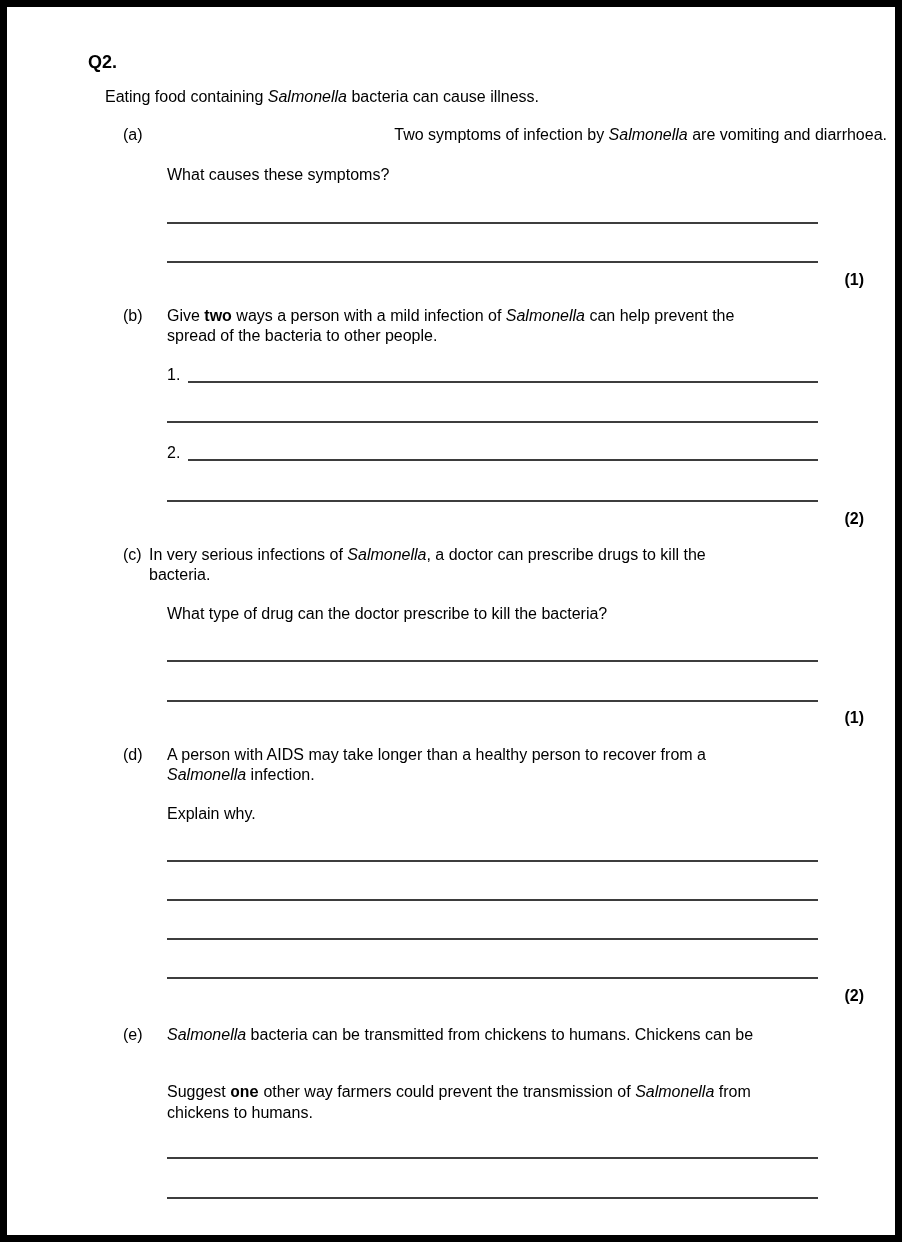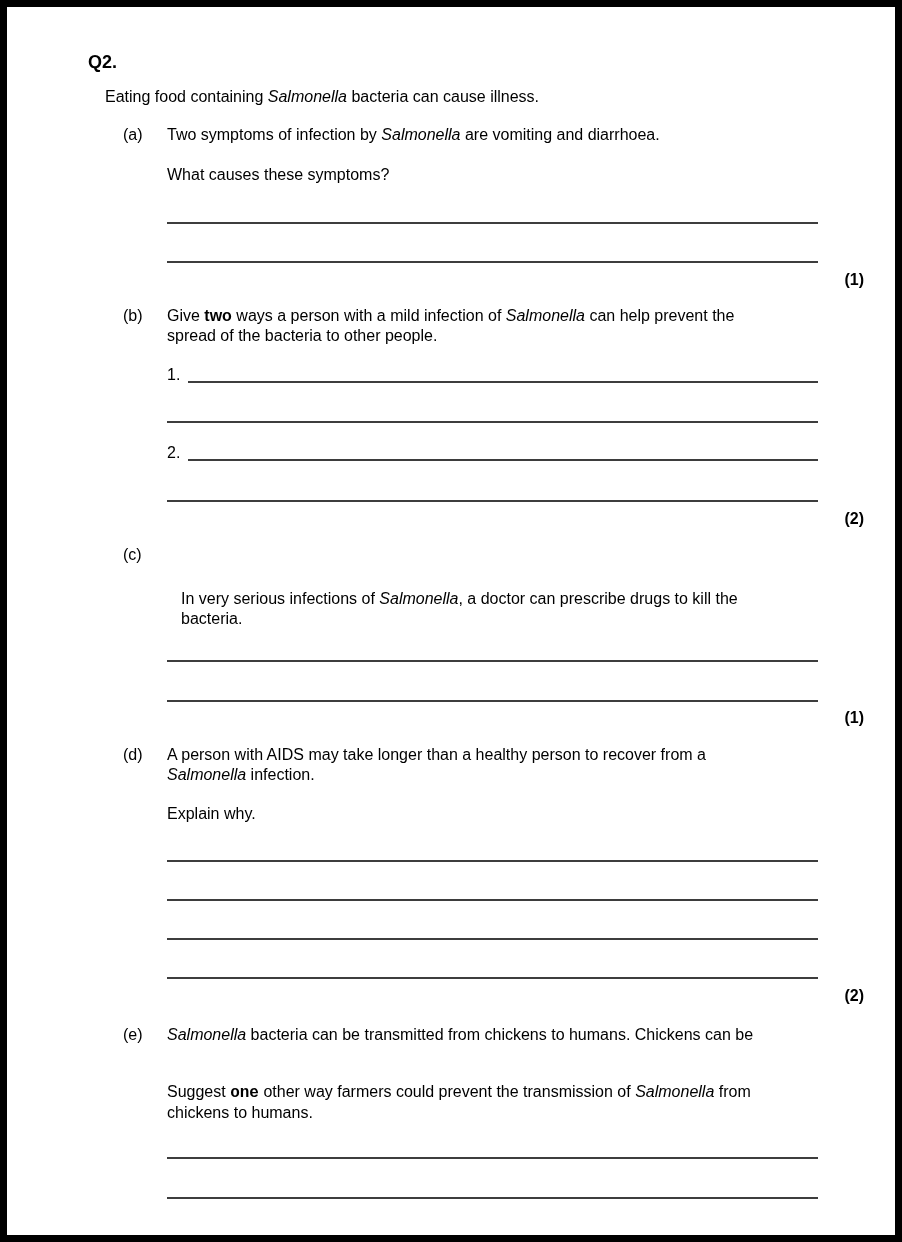--- a/index.html
+++ b/index.html
@@ -63,21 +63,21 @@
 <div class="page">
   <div class="frame"></div>
 
   <div class="abs qnum" style="left:88px; top:51px;">Q2.</div>
 
   <div class="abs txt" style="left:105px; top:87px; width:720px;">
       <span class="tline"><span>Eating food containing </span><span style="font-style: italic;">Salmonella</span><span> bacteria can cause illness.</span></span>
     </div>
 
   <div class="abs part-label" style="left:123px; top:125px;">(a)</div>
-  <div class="abs txt" style="left:167px; top:125px; width:720px;">
+  <div class="abs txt" style="left:167px; top:125px; width:720px;text-align:right;">
       <span class="tline"><span>Two symptoms of infection by </span><span style="font-style: italic;">Salmonella</span><span> are vomiting and diarrhoea.</span></span>
     </div>
   <div class="abs txt" style="left:167px; top:165px; width:720px;">
       <span class="tline"><span>What causes these symptoms?</span></span>
     </div>
   <div class="ans-line" style="left:167px; top:222px; width:651px;"></div>
   <div class="ans-line" style="left:167px; top:261px; width:651px;"></div>
   <div class="abs marks" style="top:270px;">(1)</div>
 
   <div class="abs part-label" style="left:123px; top:306px;">(b)</div>
@@ -87,23 +87,26 @@
     </div>
   <div class="abs numprefix" style="left:167px; top:365px;">1.</div>
   <div class="ans-line" style="left:188px; top:381px; width:630px;"></div>
   <div class="ans-line" style="left:167px; top:421px; width:651px;"></div>
   <div class="abs numprefix" style="left:167px; top:443px;">2.</div>
   <div class="ans-line" style="left:188px; top:459px; width:630px;"></div>
   <div class="ans-line" style="left:167px; top:500px; width:651px;"></div>
   <div class="abs marks" style="top:509px;">(2)</div>
 
   <div class="abs part-label" style="left:123px; top:545px;">(c)</div>
-  <div class="abs txt" style="left:181px; top:545px; width:720px;margin-top:44px;">
+  <div class="abs txt" style="left:149px; top:545px; width:720px;">
       <span class="tline"><span>In very serious infections of </span><span style="font-style: italic;">Salmonella</span><span>, a doctor can prescribe drugs to kill the</span></span>
       <span class="tline"><span>bacteria.</span></span>
+    </div>
+  <div class="abs txt" style="left:167px; top:604px; width:720px;">
+      <span class="tline"><span>What type of drug can the doctor prescribe to kill the bacteria?</span></span>
     </div>
   <div class="ans-line" style="left:167px; top:660px; width:651px;"></div>
   <div class="ans-line" style="left:167px; top:700px; width:651px;"></div>
   <div class="abs marks" style="top:708px;">(1)</div>
 
   <div class="abs part-label" style="left:123px; top:745px;">(d)</div>
   <div class="abs txt" style="left:167px; top:804px; width:720px;">
       <span class="tline"><span>Explain why.</span></span>
     </div>
   <div class="abs txt" style="left:167px; top:745px; width:720px;">

